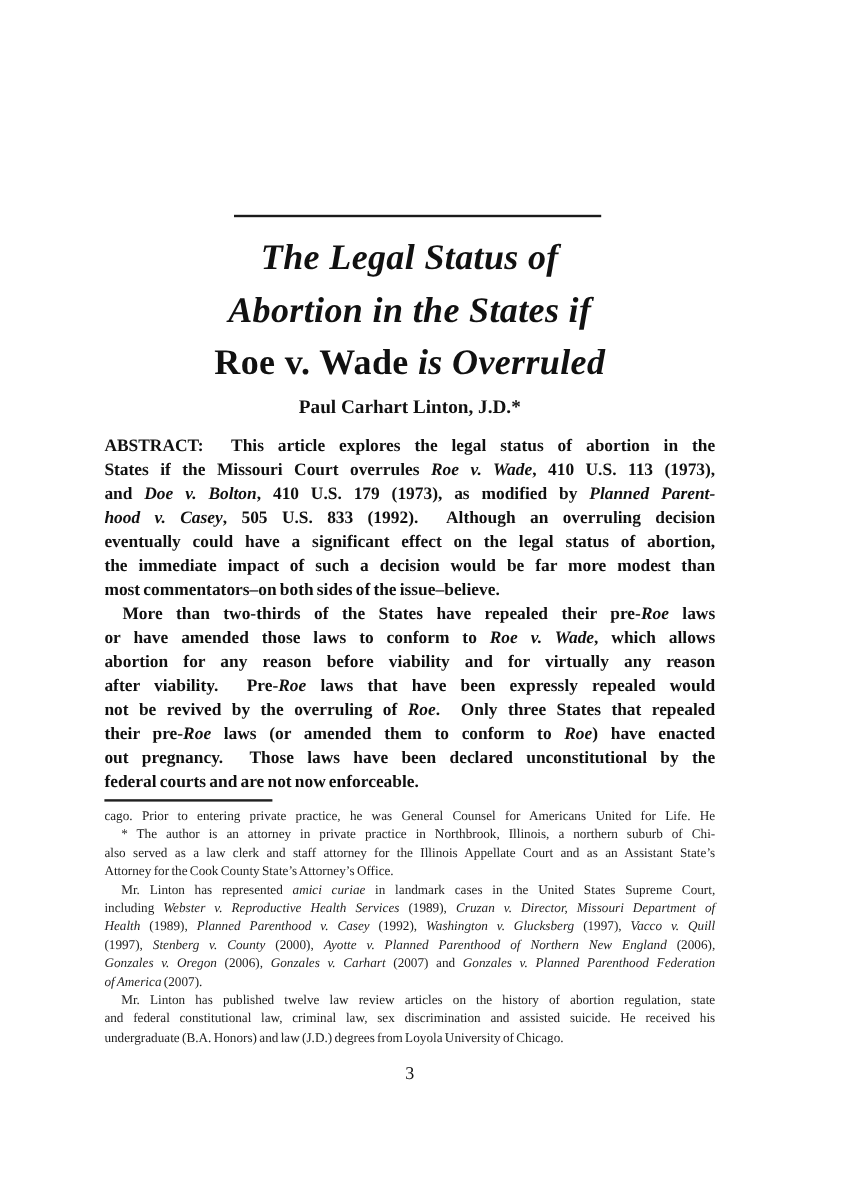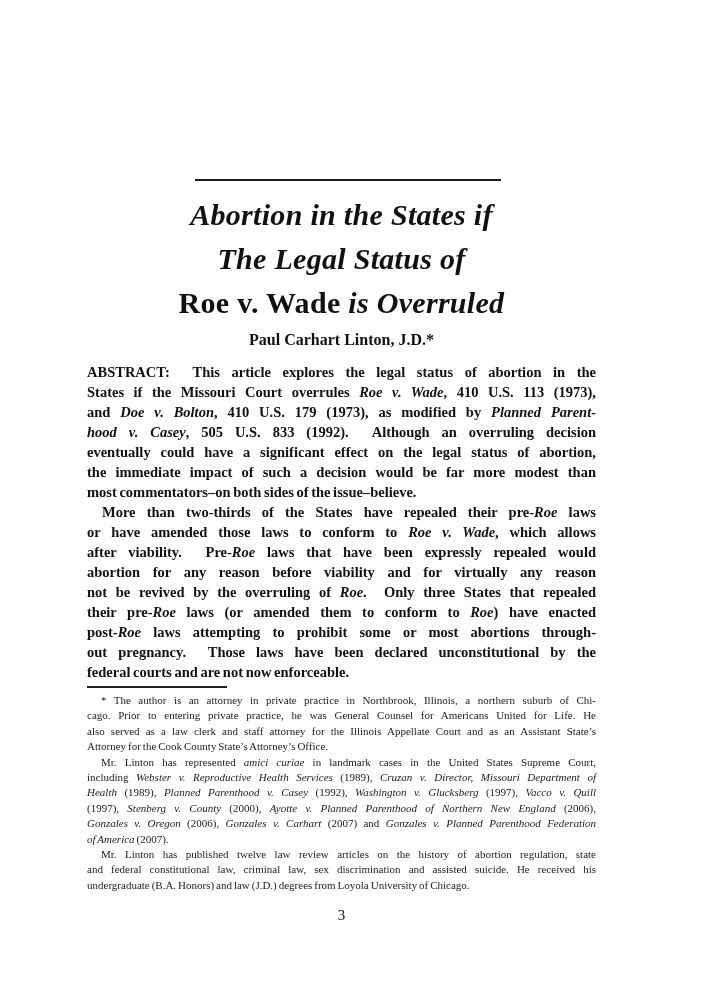--- a/index.html
+++ b/index.html
@@ -76,55 +76,54 @@
   }
 </style>
 </head>
 <body>
 
 <div class="sheet">
 
   <div class="top-rule"></div>
 
   <h1 class="title">
+    <div class="tline"><span class="s-i">The Legal Status of</span></div>
     <div class="tline"><span class="s-i">Abortion in the States if</span></div>
-    <div class="tline"><span class="s-i">The Legal Status of</span></div>
     <div class="tline"><span class="s-r">Roe v. Wade </span><span class="s-i">is Overruled</span></div>
   </h1>
 
   <div class="byline">Paul Carhart Linton, J.D.*</div>
 
   <div class="abstract">
     <div class="bline"><span class="s-r">ABSTRACT:&nbsp; This article explores the legal status of abortion in the</span></div>
     <div class="bline"><span class="s-r">States if the Missouri Court overrules </span><span class="s-i">Roe v. Wade</span><span class="s-r">, 410 U.S. 113 (1973),</span></div>
     <div class="bline"><span class="s-r">and </span><span class="s-i">Doe v. Bolton</span><span class="s-r">, 410 U.S. 179 (1973), as modified by </span><span class="s-i">Planned Parent-</span></div>
     <div class="bline"><span class="s-i">hood v. Casey</span><span class="s-r">, 505 U.S. 833 (1992).&nbsp; Although an overruling decision</span></div>
     <div class="bline"><span class="s-r">eventually could have a significant effect on the legal status of abortion,</span></div>
     <div class="bline"><span class="s-r">the immediate impact of such a decision would be far more modest than</span></div>
     <div class="bline last"><span class="s-r">most commentators–on both sides of the issue–believe.</span></div>
   </div>
 
   <div class="bodypara">
     <div class="bline indent"><span class="s-r">More than two-thirds of the States have repealed their pre-</span><span class="s-i">Roe</span><span class="s-r"> laws</span></div>
     <div class="bline"><span class="s-r">or have amended those laws to conform to </span><span class="s-i">Roe v. Wade</span><span class="s-r">, which allows</span></div>
+    <div class="bline"><span class="s-r">abortion for any reason before viability and for virtually any reason</span></div>
     <div class="bline"><span class="s-r">after viability.&nbsp; Pre-</span><span class="s-i">Roe</span><span class="s-r"> laws that have been expressly repealed would</span></div>
-    <div class="bline"><span class="s-r">abortion for any reason before viability and for virtually any reason</span></div>
     <div class="bline"><span class="s-r">not be revived by the overruling of </span><span class="s-i">Roe</span><span class="s-r">.&nbsp; Only three States that repealed</span></div>
     <div class="bline"><span class="s-r">their pre-</span><span class="s-i">Roe</span><span class="s-r"> laws (or amended them to conform to </span><span class="s-i">Roe</span><span class="s-r">) have enacted</span></div>
-    <div class="bline"><span class="s-r">post-</span><span class="s-i">Roe</span><span class="s-r"> laws attempting to prohibit some or most abortions through-</span></div>
     <div class="bline"><span class="s-r">out pregnancy.&nbsp; Those laws have been declared unconstitutional by the</span></div>
     <div class="bline last"><span class="s-r">federal courts and are not now enforceable.</span></div>
   </div>
 
   <div class="fn-rule"></div>
 
   <div class="footnotes">
     <div>
+      <div class="fline"><span class="s-r">cago. Prior to entering private practice, he was General Counsel for Americans United for Life. He</span></div>
       <div class="fline indent"><span class="s-r">* The author is an attorney in private practice in Northbrook, Illinois, a northern suburb of Chi-</span></div>
-      <div class="fline"><span class="s-r">cago. Prior to entering private practice, he was General Counsel for Americans United for Life. He</span></div>
       <div class="fline"><span class="s-r">also served as a law clerk and staff attorney for the Illinois Appellate Court and as an Assistant State’s</span></div>
       <div class="fline last"><span class="s-r">Attorney for the Cook County State’s Attorney’s Office.</span></div>
     </div>
     <div>
       <div class="fline indent"><span class="s-r">Mr. Linton has represented </span><span class="s-i">amici curiae</span><span class="s-r"> in landmark cases in the United States Supreme Court,</span></div>
       <div class="fline"><span class="s-r">including </span><span class="s-i">Webster v. Reproductive Health Services</span><span class="s-r"> (1989), </span><span class="s-i">Cruzan v. Director, Missouri Department of</span></div>
       <div class="fline"><span class="s-i">Health</span><span class="s-r"> (1989), </span><span class="s-i">Planned Parenthood v. Casey</span><span class="s-r"> (1992), </span><span class="s-i">Washington v. Glucksberg</span><span class="s-r"> (1997), </span><span class="s-i">Vacco v. Quill</span></div>
       <div class="fline"><span class="s-r">(1997), </span><span class="s-i">Stenberg v. County</span><span class="s-r"> (2000), </span><span class="s-i">Ayotte v. Planned Parenthood of Northern New England</span><span class="s-r"> (2006),</span></div>
       <div class="fline"><span class="s-i">Gonzales v. Oregon</span><span class="s-r"> (2006), </span><span class="s-i">Gonzales v. Carhart</span><span class="s-r"> (2007) and </span><span class="s-i">Gonzales v. Planned Parenthood Federation</span></div>
       <div class="fline last"><span class="s-i">of America</span><span class="s-r"> (2007).</span></div>

